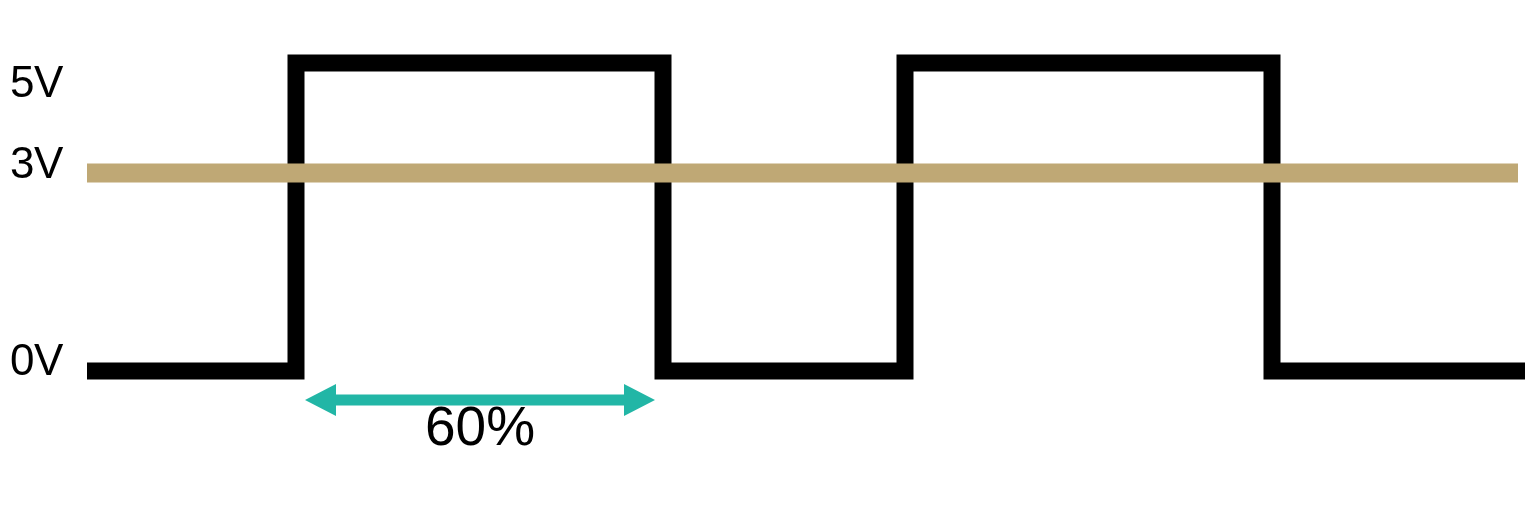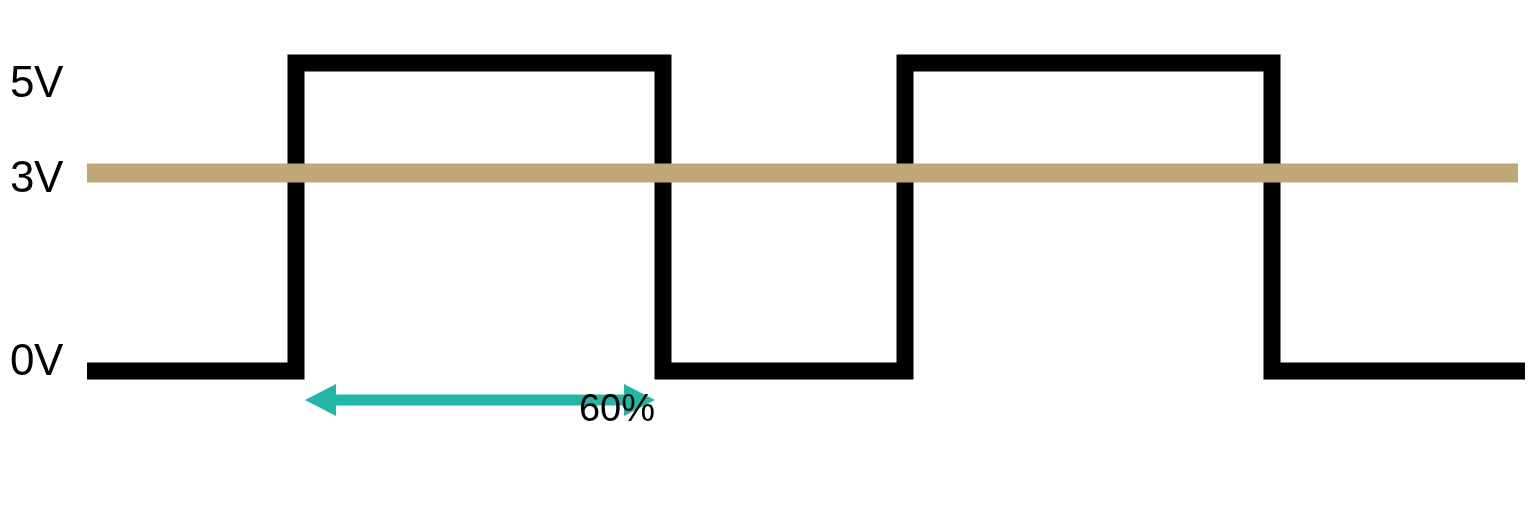--- a/index.html
+++ b/index.html
@@ -27,30 +27,30 @@
   }
   .axis-label {
     position: absolute;
     font-size: 44px;
     line-height: 1;
     color: #000000;
     white-space: nowrap;
     letter-spacing: -0.5px;
   }
   #label-5v { left: 10px; top: 60px; }
-  #label-3v { left: 10px; top: 155px; }
+  #label-3v { left: 10px; top: 141px; }
   #label-0v { left: 10px; top: 338px; }
 
   #duty-label {
     position: absolute;
     left: 305px;
-    top: 389px;
+    top: 399px;
     width: 350px;
-    text-align: right;
-    font-size: 38px;
+    text-align: center;
+    font-size: 55px;
     line-height: 1;
     color: #000000;
     white-space: nowrap;
   }
 
   #formula {
     position: absolute;
     left: 216px;
     top: 470px;
     font-size: 38px;

